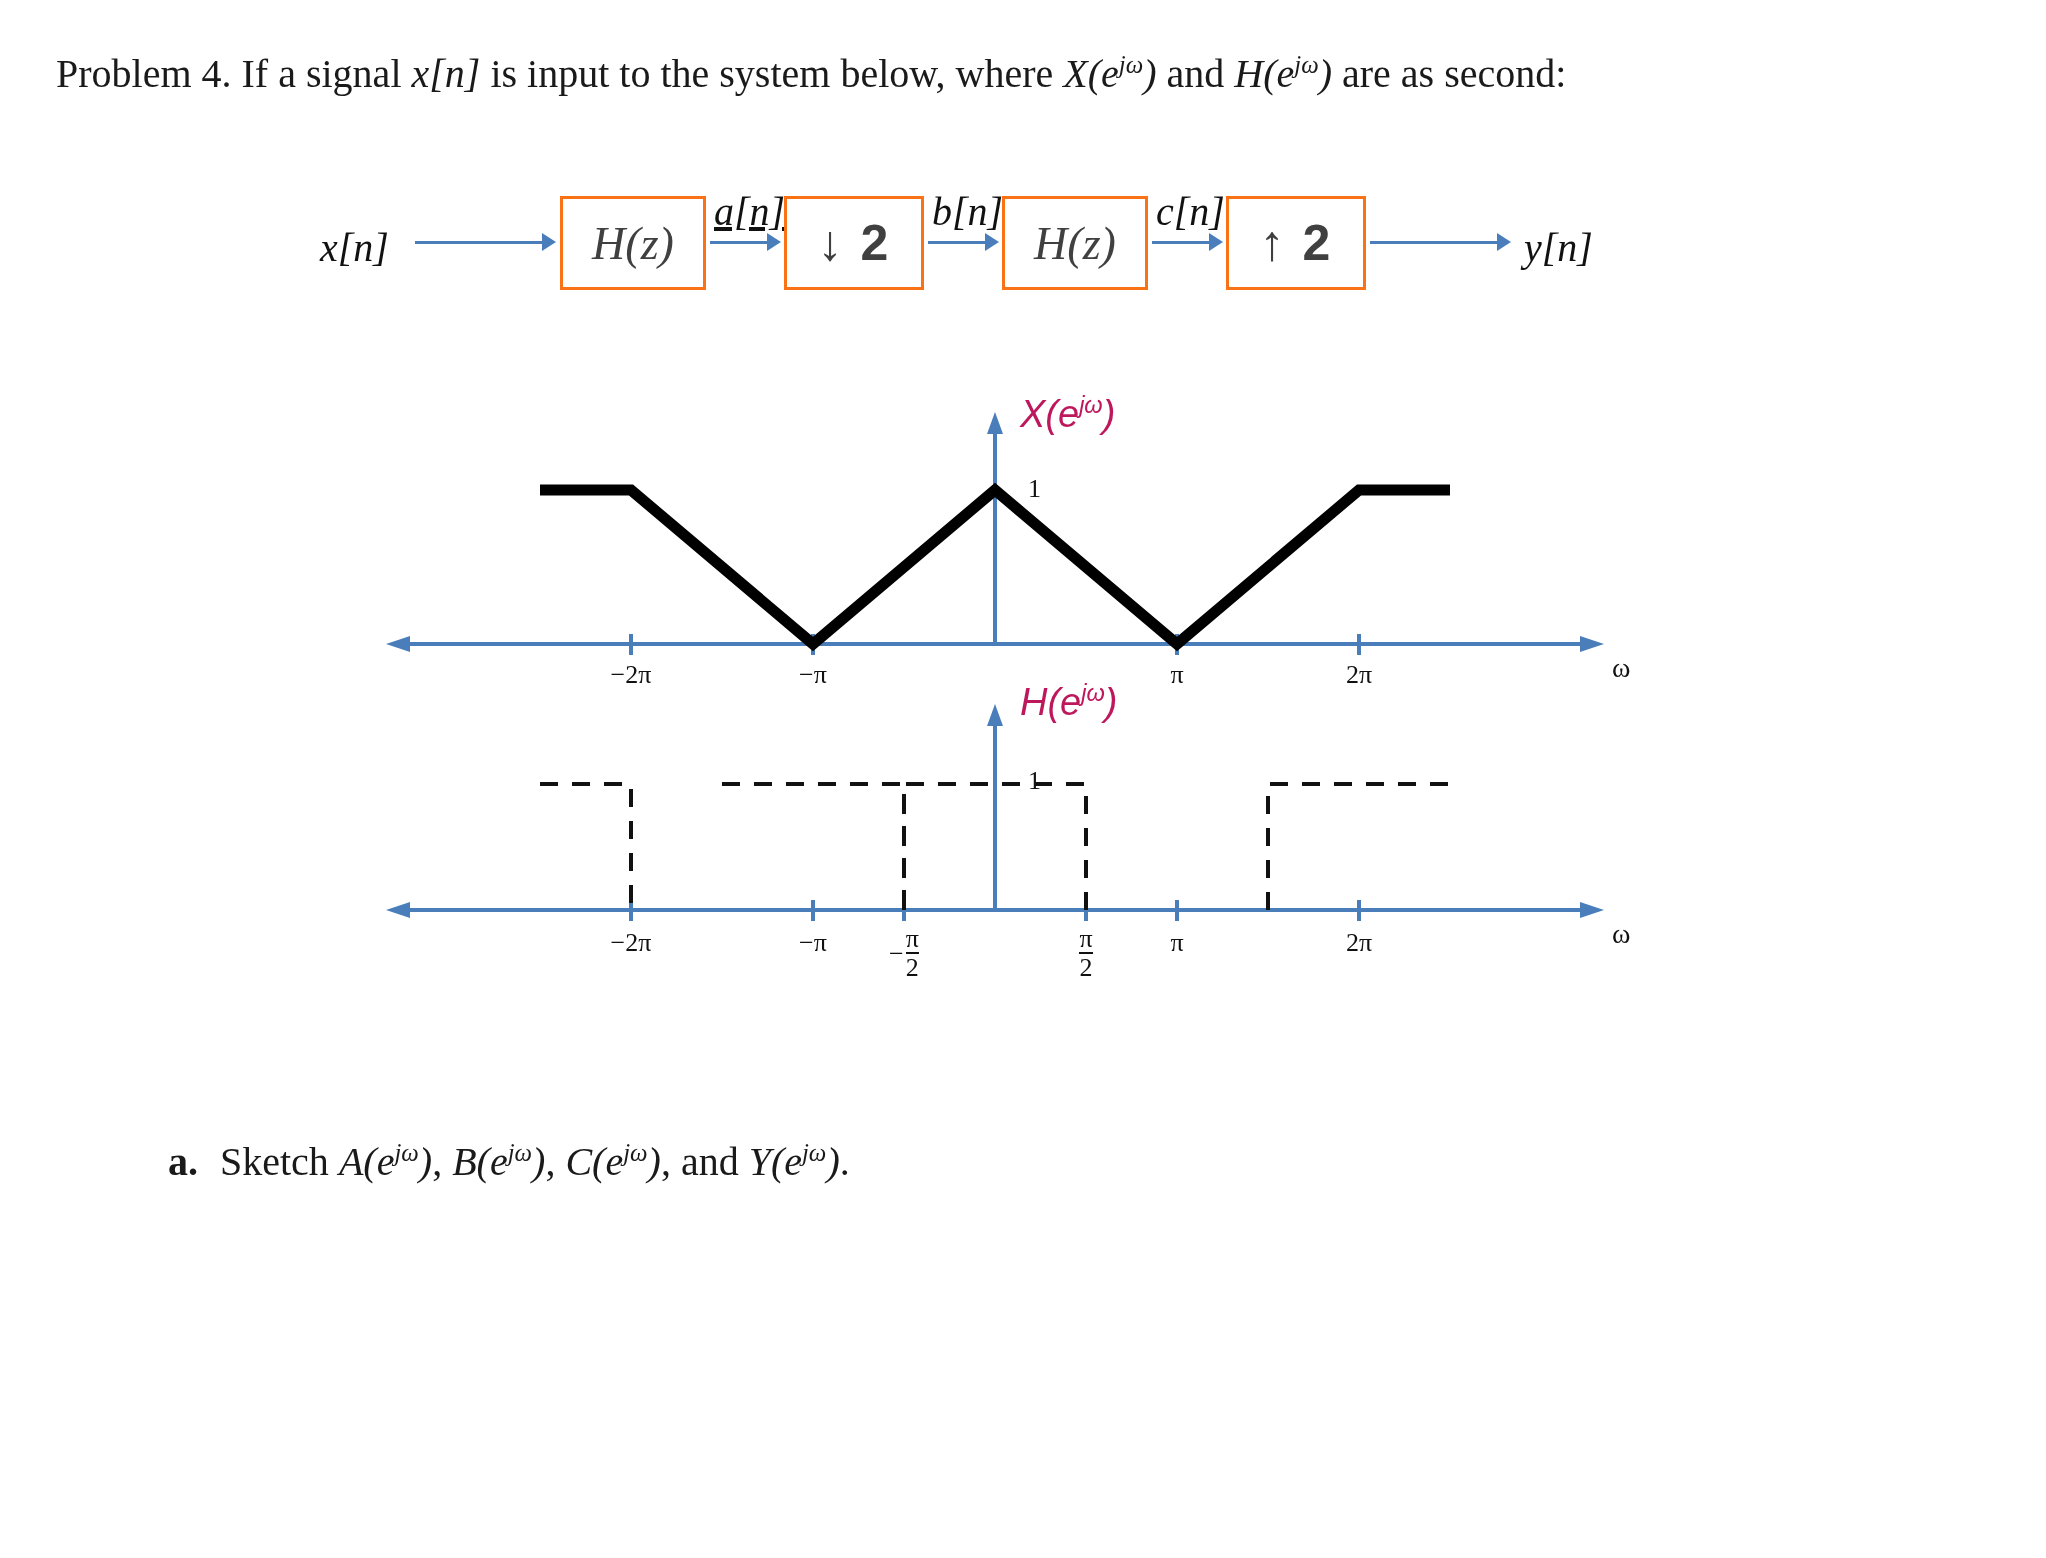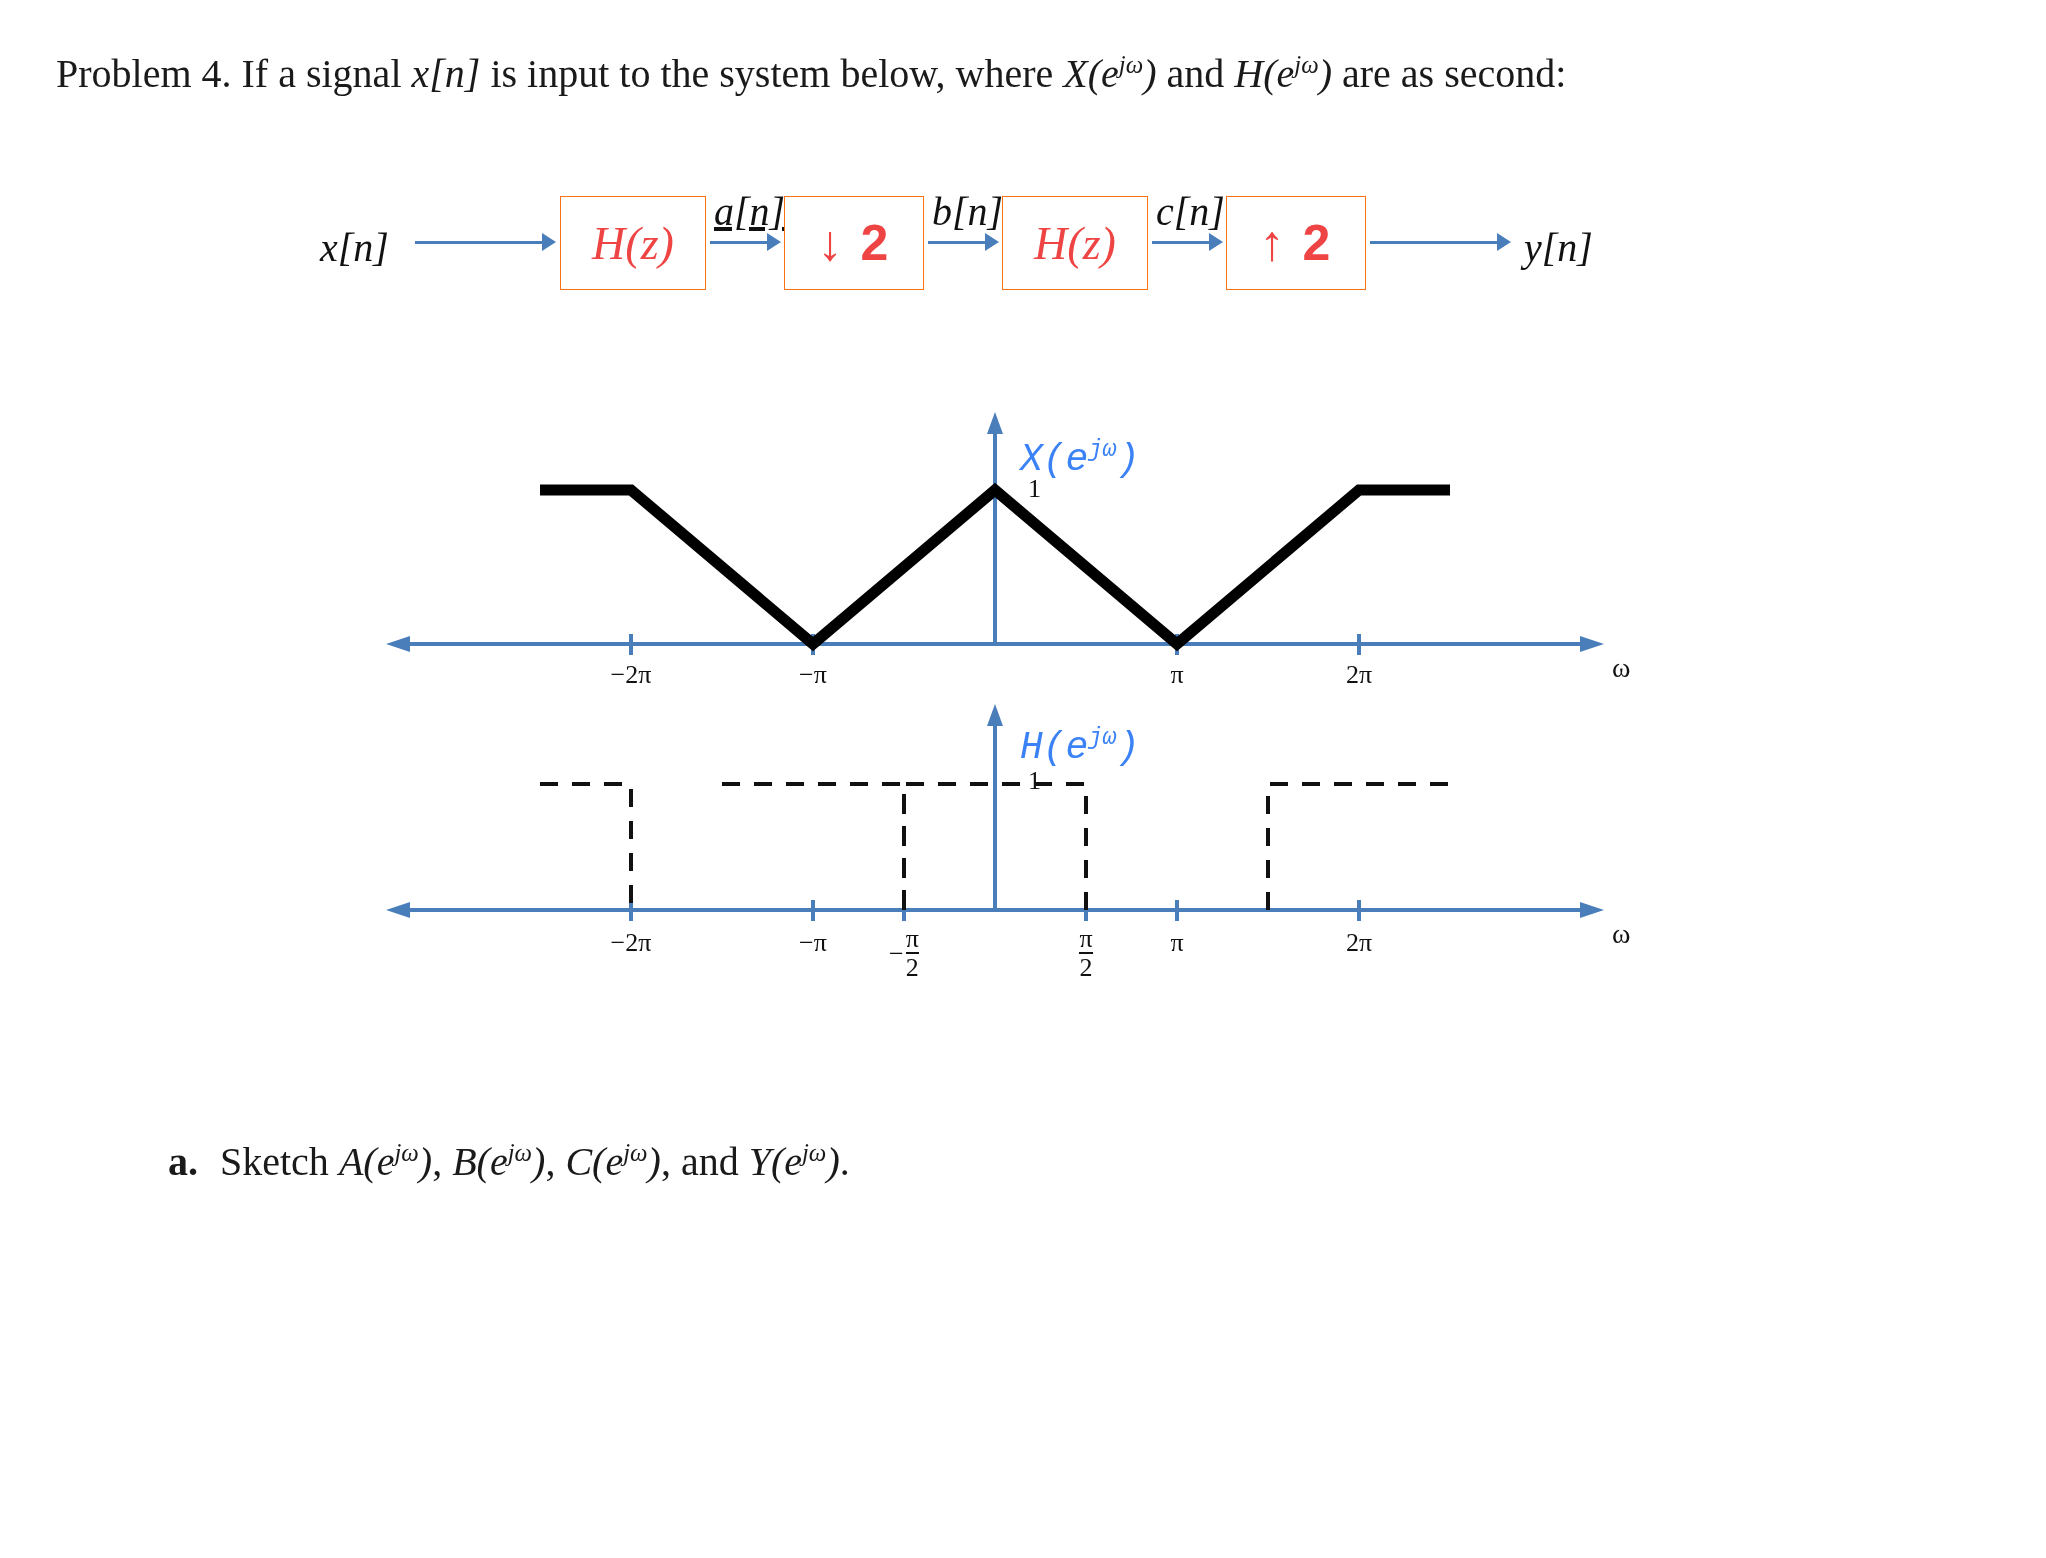--- a/index.html
+++ b/index.html
@@ -45,27 +45,27 @@
   .diagram {
     position: absolute;
     left: 270px;
     top: 196px;
     width: 1520px;
     height: 140px;
   }
   .blk {
     position: absolute;
     box-sizing: border-box;
-    border: 1px solid #f97316;
+    border: 3px solid #f97316;
     background: #fff;
     display: flex;
     align-items: center;
     justify-content: center;
     font-size: 46px;
-    color: #ef4444;
+    color: #404040;
   }
   .blk.hz {
     font-family: "Liberation Serif", serif;
     font-style: italic;
   }
   .blk.rate {
     font-family: "Liberation Sans", sans-serif;
     font-weight: bold;
     font-size: 50px;
     letter-spacing: 2px;
@@ -92,26 +92,25 @@
     border-left: 14px solid #4a7ebb;
   }
 
   
   .plot {
     position: absolute;
   }
   .plot svg { display: block; }
   .plot-title {
     position: absolute;
-    font-family: Liberation Mono, monospace;
+    font-family: Liberation Sans, sans-serif;
     font-size: 38px;
     font-style: italic;
-    color: #3b82f6;
+    color: #be185d;
     white-space: nowrap;
-    margin-top: 44px;
   }
   .tick-label {
     position: absolute;
     font-family: "Liberation Serif", serif;
     font-size: 26px;
     color: #111;
     text-align: center;
     white-space: nowrap;
   }
   .axis-name {

